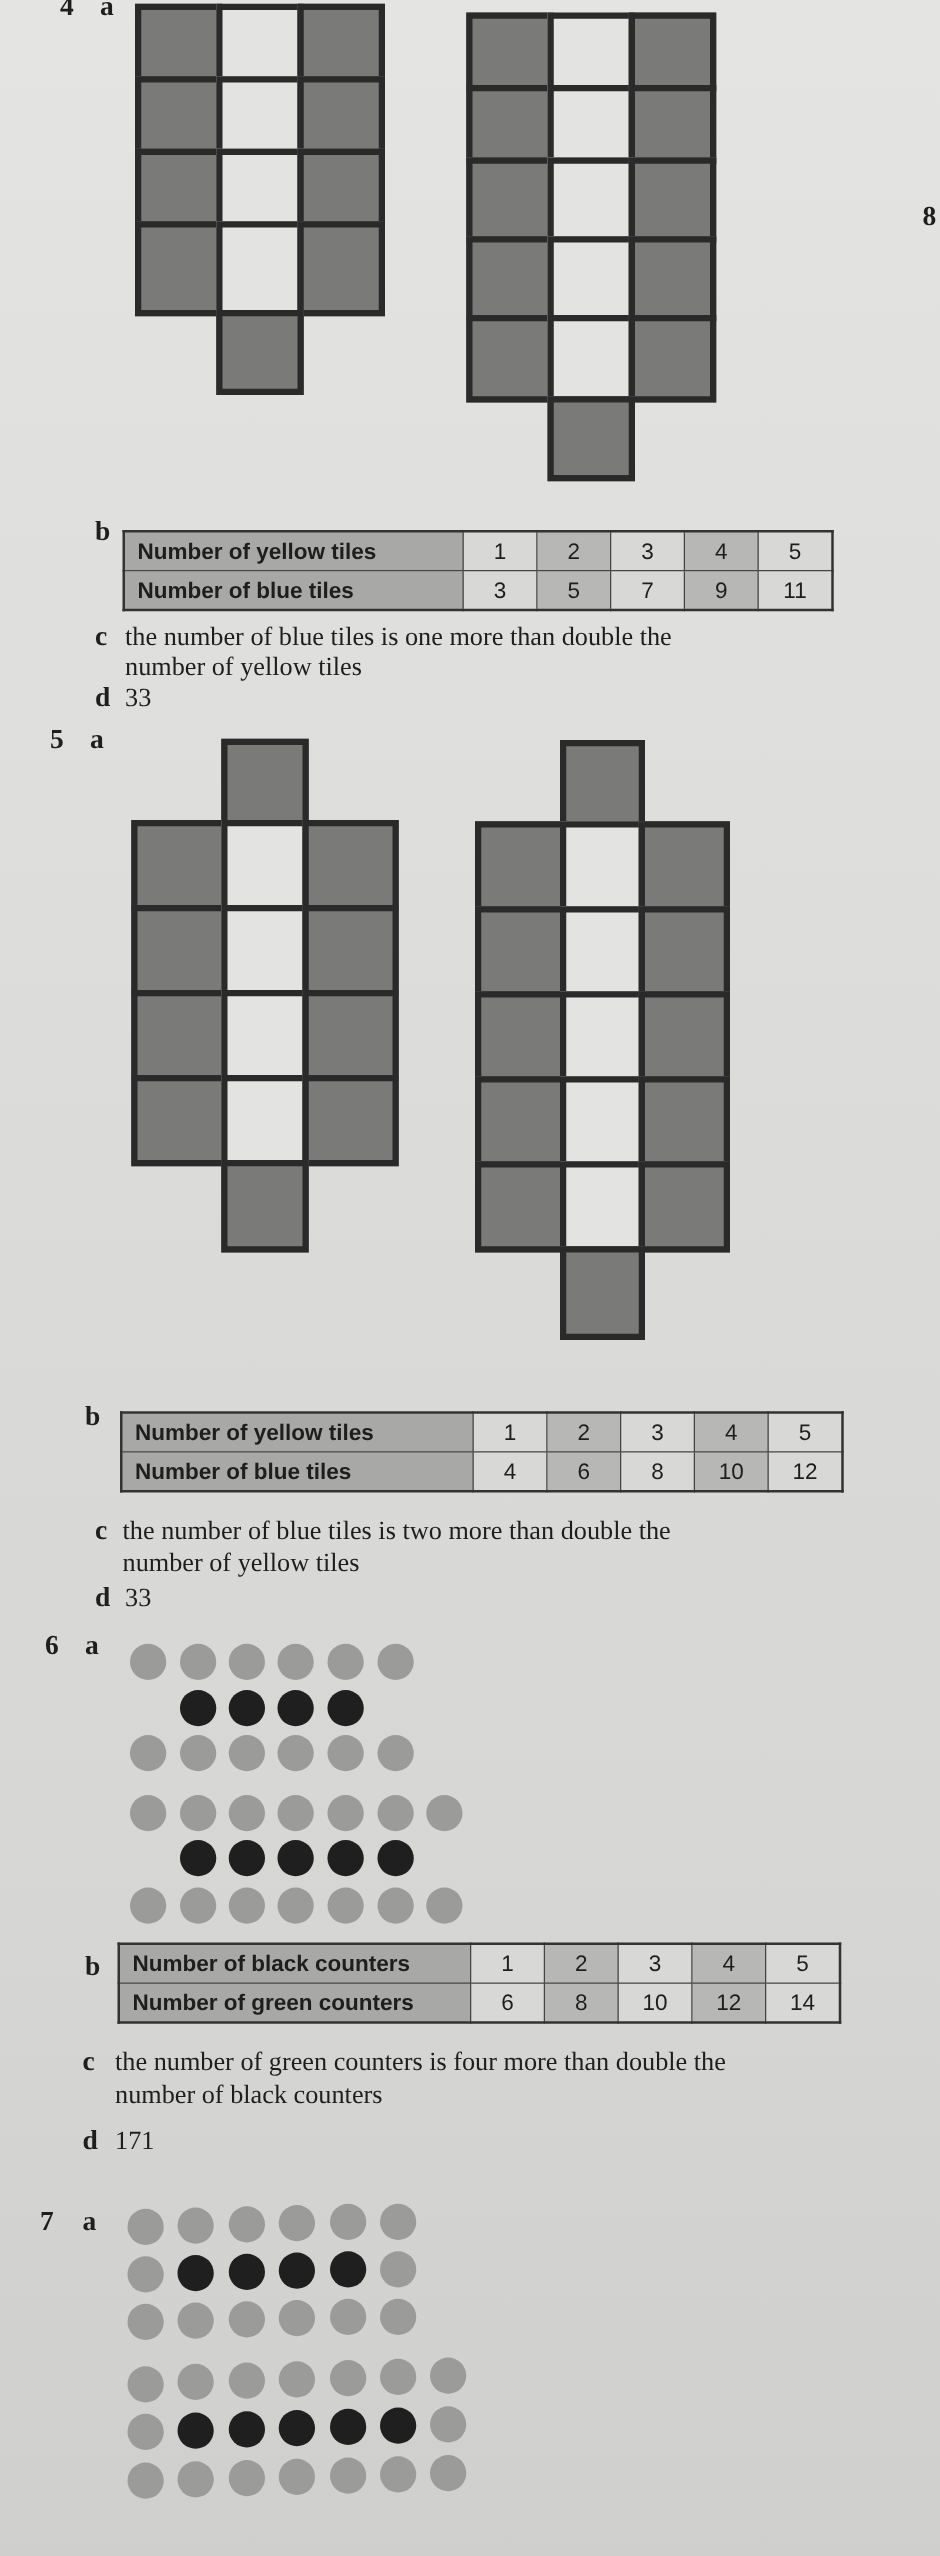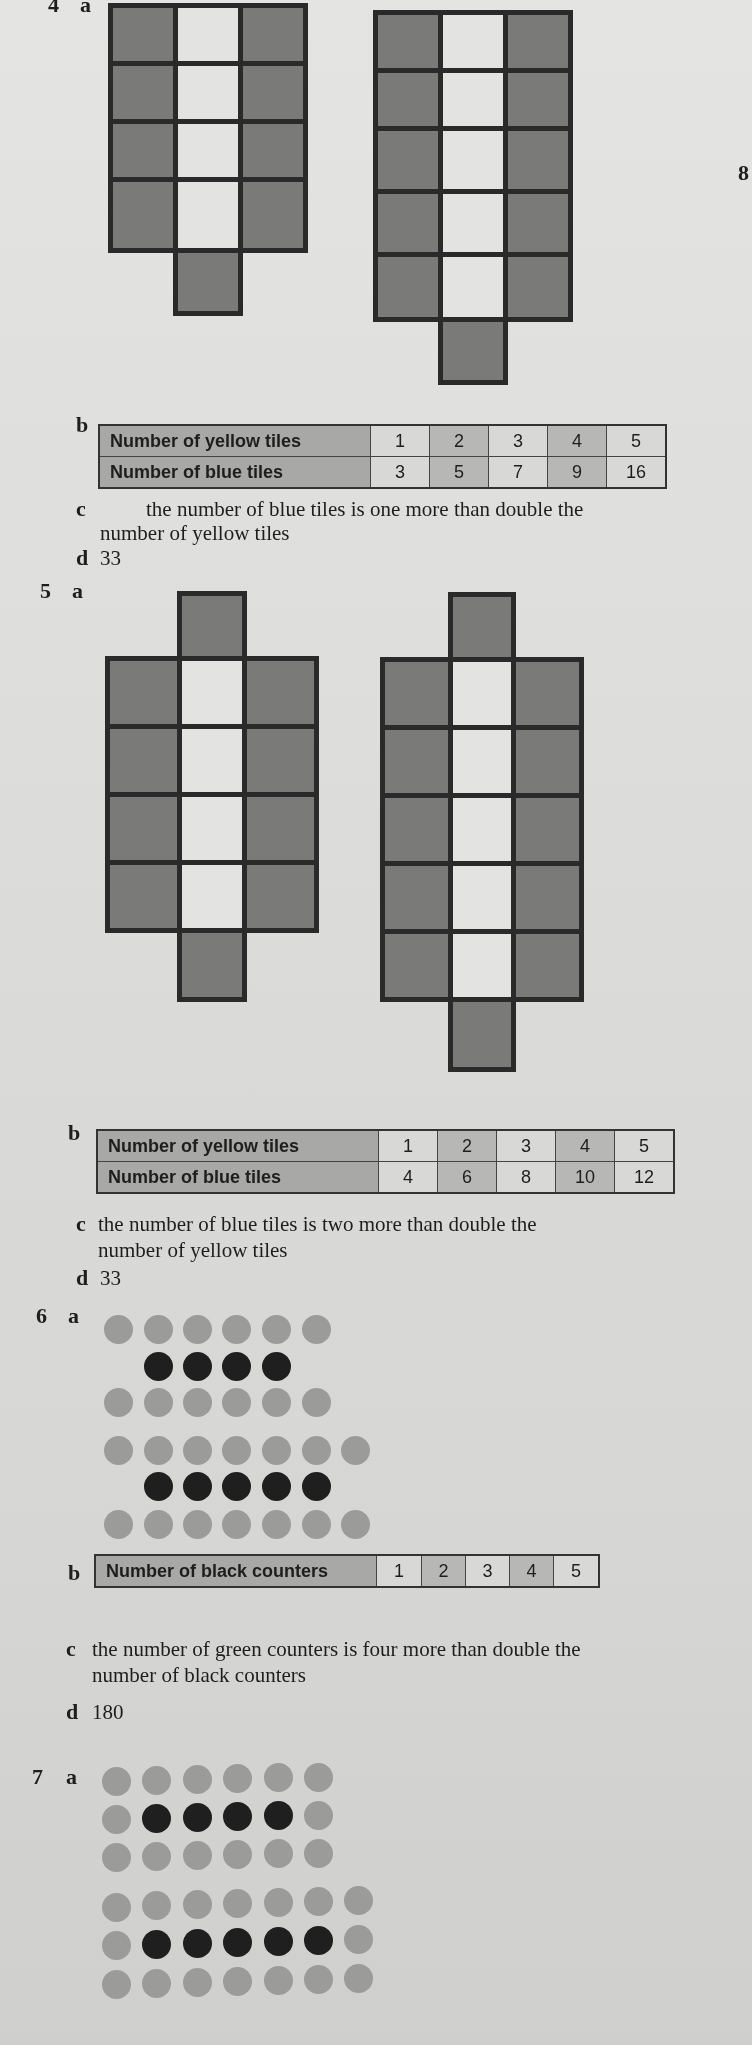--- a/index.html
+++ b/index.html
@@ -96,27 +96,27 @@
     <td class="val">3</td>
     <td class="val alt">4</td>
     <td class="val">5</td>
   </tr>
   <tr>
     <td class="hdr">Number of blue tiles</td>
     <td class="val">3</td>
     <td class="val alt">5</td>
     <td class="val">7</td>
     <td class="val alt">9</td>
-    <td class="val">16</td>
+    <td class="val">11</td>
   </tr>
 </tbody>
   </table>
 
 <div class="abs part" style="left:76px; top:496px;">c</div>
-<div class="abs answer" style="left:100px; top:497px;margin-left:46px;">the number of blue tiles is one more than double the</div>
+<div class="abs answer" style="left:100px; top:497px;">the number of blue tiles is one more than double the</div>
 <div class="abs answer" style="left:100px; top:521px;">number of yellow tiles</div>
 <div class="abs part" style="left:76px; top:545px;">d</div>
 <div class="abs answer" style="left:100px; top:546px;">33</div>
 
 <div class="abs qnum" style="left:40px; top:578px;">5</div>
 <div class="abs part" style="left:72px; top:578px;">a</div>
 
 <div class="tile-fig" style="left:105px; top:591px;">
   <div class="tile dark" style="left:72px; top:0;   width:70px; height:70px;"></div>
   <div class="tile dark" style="left:0;   top:65px; width:77px; height:73px;"></div>
@@ -233,28 +233,36 @@
 <table class="seq" style="left:94px; top:1554px;">
   <tbody>
       <tr>
     <td class="hdr" style="width:270px;">Number of black counters</td>
     <td class="val" style="width:44px;">1</td>
     <td class="val alt" style="width:43px;">2</td>
     <td class="val" style="width:43px;">3</td>
     <td class="val alt" style="width:43px;">4</td>
     <td class="val" style="width:44px;">5</td>
   </tr>
+  <tr>
+    <td class="hdr">Number of green counters</td>
+    <td class="val">6</td>
+    <td class="val alt">8</td>
+    <td class="val">10</td>
+    <td class="val alt">12</td>
+    <td class="val">14</td>
+  </tr>
 </tbody>
   </table>
 
 <div class="abs part" style="left:66px; top:1636px;">c</div>
 <div class="abs answer" style="left:92px; top:1637px;">the number of green counters is four more than double the</div>
 <div class="abs answer" style="left:92px; top:1663px;">number of black counters</div>
 <div class="abs part" style="left:66px; top:1699px;">d</div>
-<div class="abs answer" style="left:92px; top:1700px;">180</div>
+<div class="abs answer" style="left:92px; top:1700px;">171</div>
 
 <div class="abs qnum" style="left:32px; top:1764px;">7</div>
 <div class="abs part" style="left:66px; top:1764px;">a</div>
 
 <div class="abs" style="left:102px; top:1763px; width:280px; height:260px;">
 
   <div class="dot green" style="left:0px;   top:4px;"></div>
   <div class="dot green" style="left:40px;  top:3px;"></div>
   <div class="dot green" style="left:81px;  top:2px;"></div>
   <div class="dot green" style="left:121px; top:1px;"></div>

